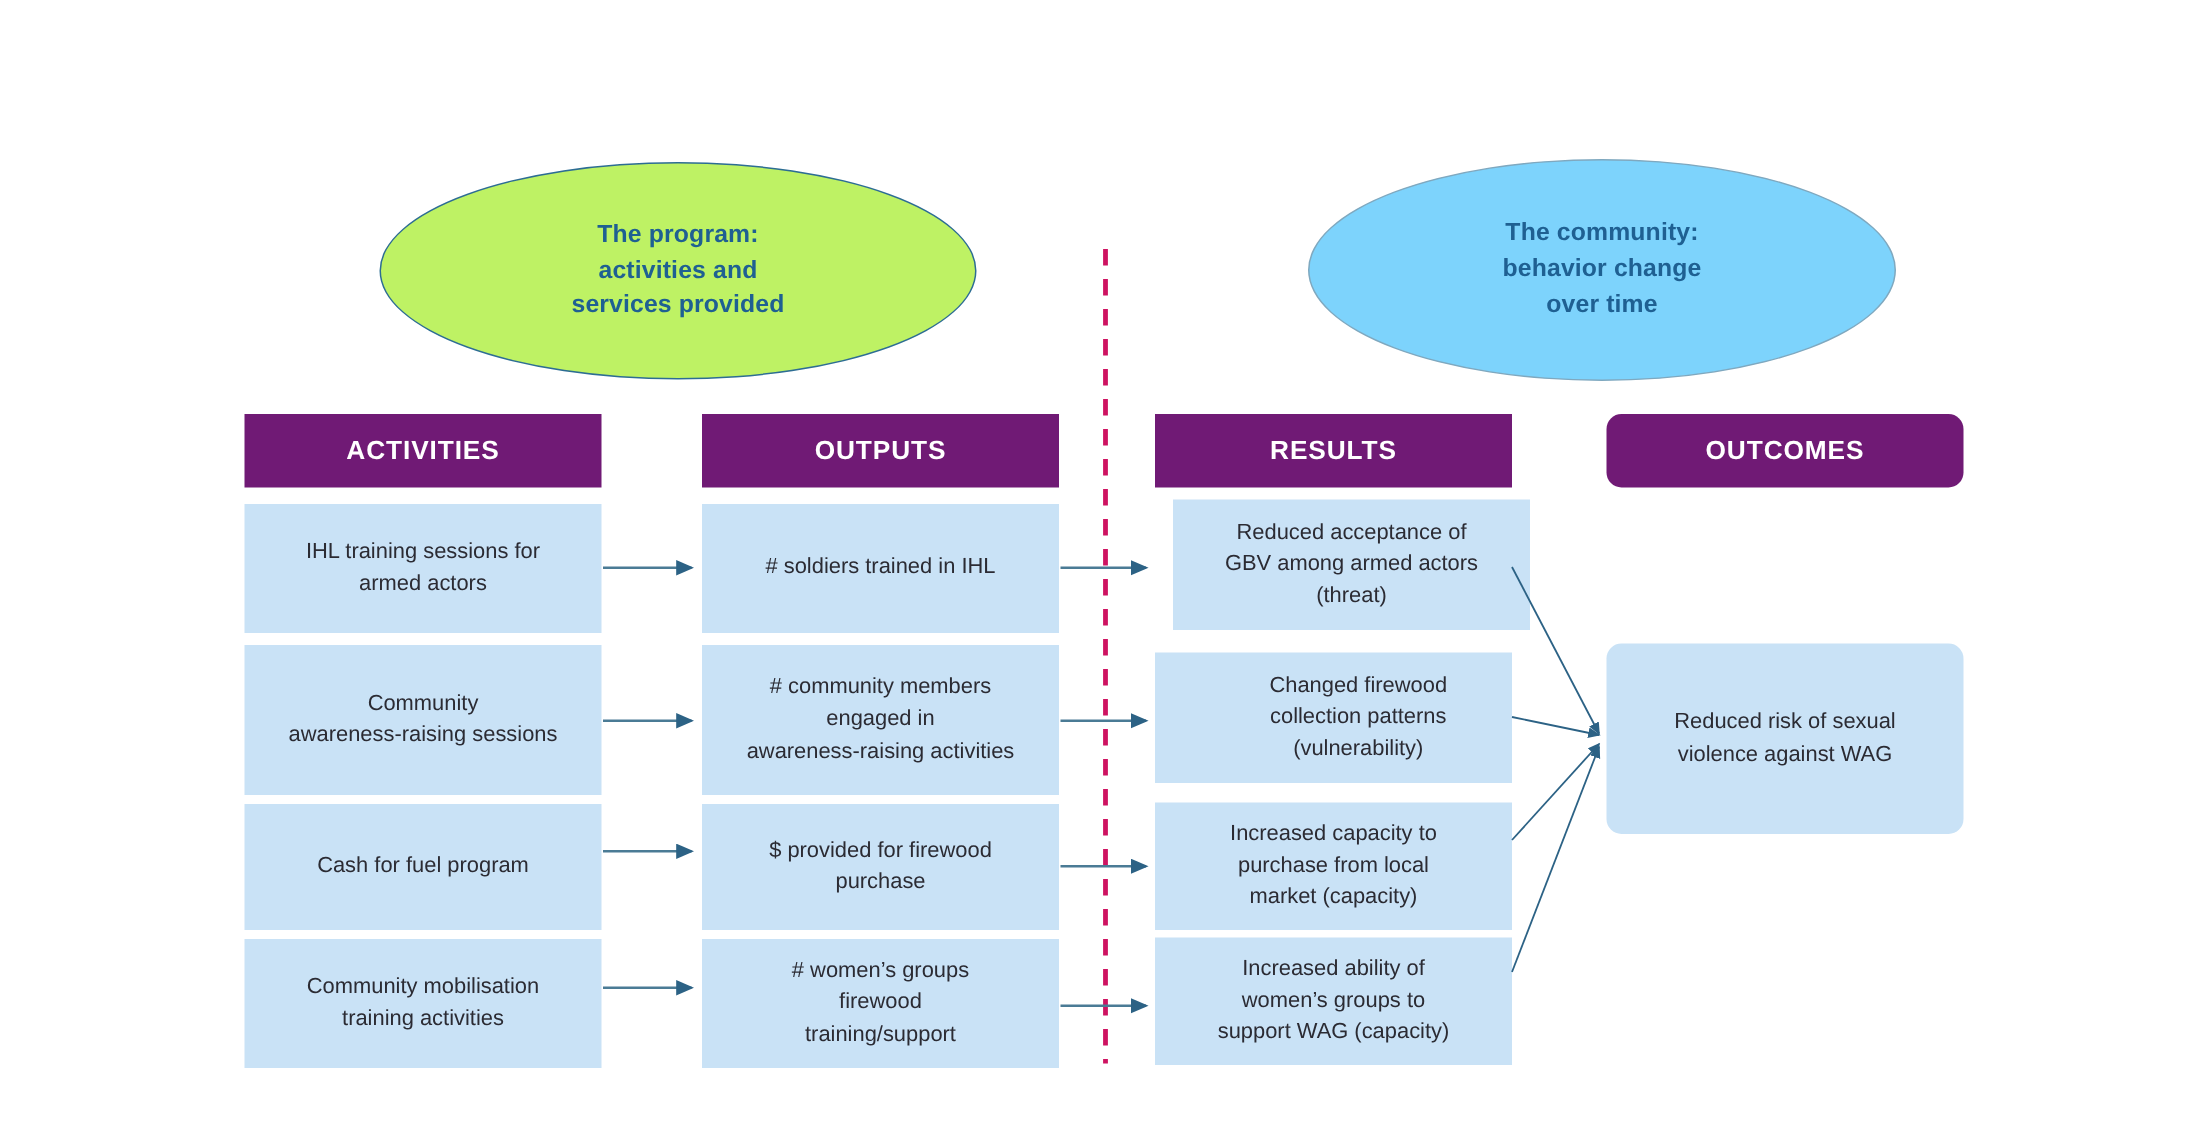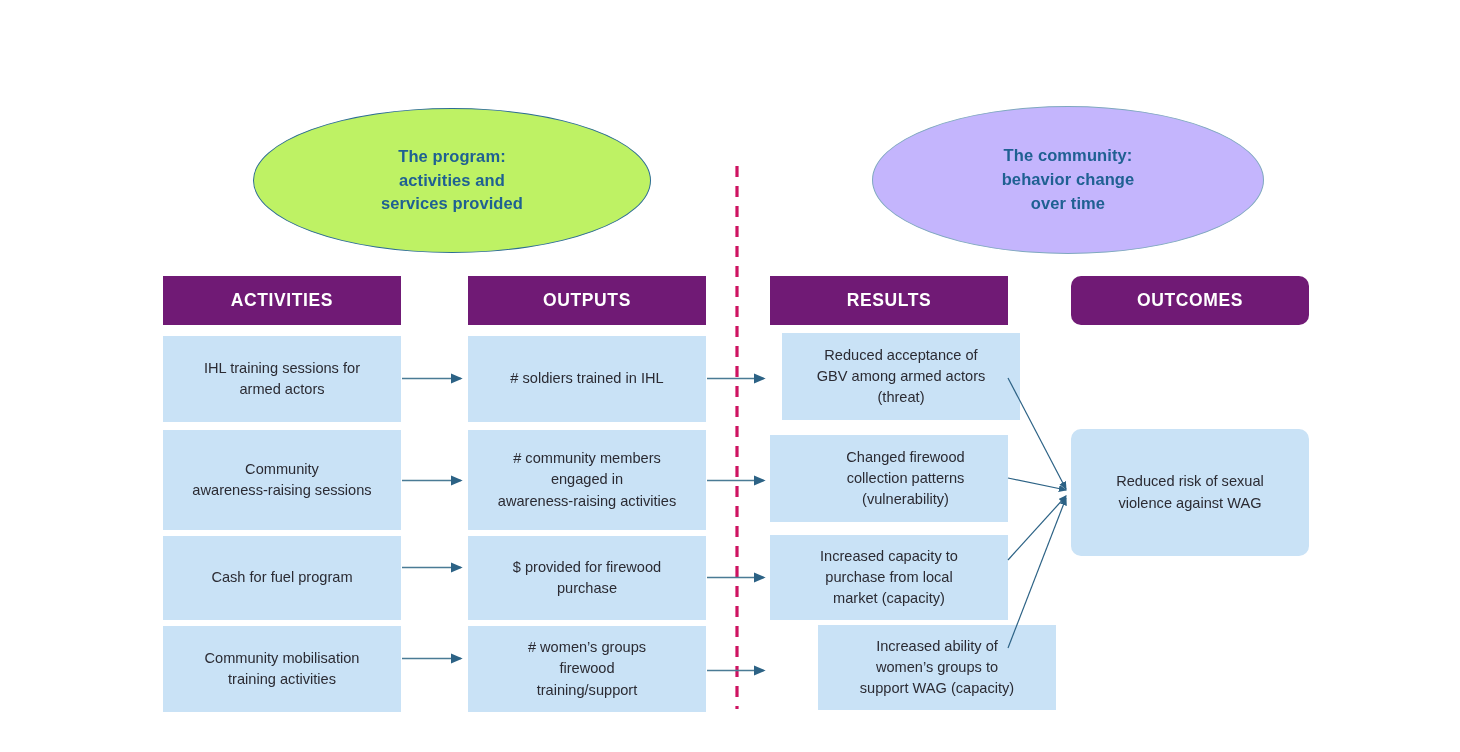--- a/index.html
+++ b/index.html
@@ -36,21 +36,21 @@
   }
   #ellipse-program {
     left: 253px;  top: 108px;
     width: 396px; height: 143px;
     background: #bef264;
     border: 1.6px solid #2d6d93;
   }
   #ellipse-community {
     left: 872px;  top: 106px;
     width: 390px; height: 146px;
-    background: #c4b5fd;
+    background: #7dd3fc;
     border: 1.4px solid #7fa8bf;
   }
   .ellipse-text { display: block; }
 
   
   .col-header {
     position: absolute;
     height: 49px;
     background: #701a75;
     color: #ffffff;
@@ -87,21 +87,21 @@
 
   
   .row-a1 { top: 336px; height: 86px; }
   .row-a2 { top: 430px; height: 100px; }
   .row-a3 { top: 536px; height: 84px; }
   .row-a4 { top: 626px; height: 86px; }
   
   .row-r1 { top: 333px; height: 87px; margin-left: 12px; }
   .row-r2 { top: 435px; height: 87px; padding-left: 43px; }
   .row-r3 { top: 535px; height: 85px; }
-  .row-r4 { top: 625px; height: 85px; margin-left: 48px; }
+  .row-r4 { top: 625px; height: 85px; }
   
   .row-o1 { top: 429px; height: 127px; }
 
   
   #overlay {
     position: absolute;
     left: 0; top: 0;
     width: 1460px; height: 752px;
     pointer-events: none;
   }

